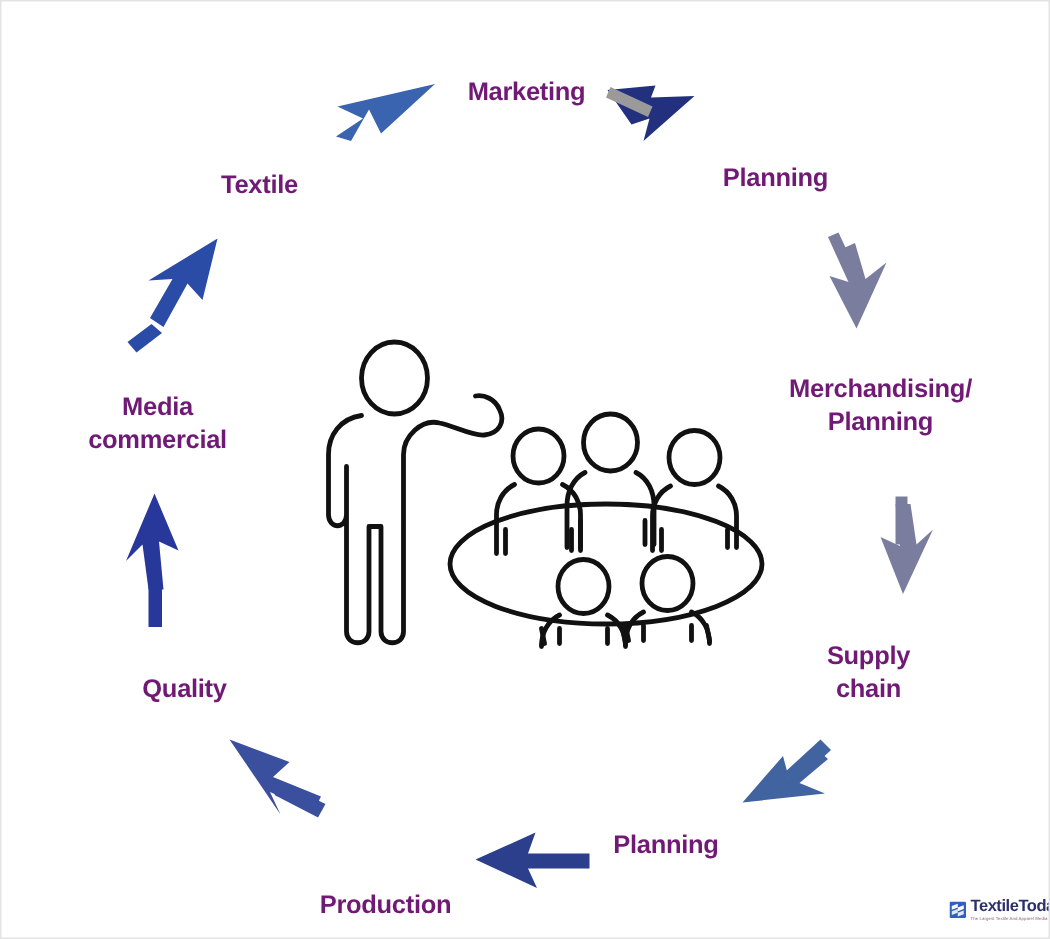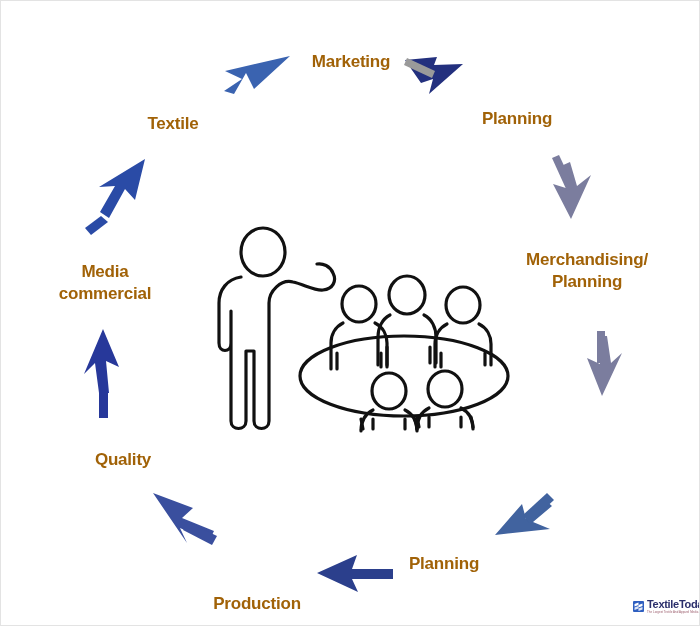--- a/index.html
+++ b/index.html
@@ -19,21 +19,21 @@
     border: 1px solid #e3e3e3;
     box-sizing: border-box;
     overflow: hidden;
   }
   .node-label {
     position: absolute;
     font-family: "Liberation Sans", sans-serif;
     font-weight: bold;
     font-size: 17px;
     line-height: 1.32;
-    color: #a16207;
+    color: #701a75;
     text-align: center;
     white-space: pre-line;
     letter-spacing: -0.2px;
     transform: translate(-50%, -50%);
     user-select: none;
   }
   .arrow-layer, .figure-layer {
     position: absolute;
     left: 0;
     top: 0;
@@ -185,20 +185,22 @@
     </g>
   </svg>
 
   <div class="node-label" style="left:350px; top:61px;">Marketing</div>
 
   <div class="node-label" style="left:516px; top:118px;">Planning</div>
 
   <div class="node-label" style="left:586px; top:270px;">Merchandising/
 Planning</div>
 
+  <div class="node-label" style="left:578px; top:448px;">Supply
+chain</div>
 
   <div class="node-label" style="left:443px; top:563px;">Planning</div>
 
   <div class="node-label" style="left:256px; top:563px;margin-top:40px;">Production</div>
 
   <div class="node-label" style="left:122px; top:459px;text-align:center;">Quality</div>
 
   <div class="node-label" style="left:104px; top:282px;">Media
 commercial</div>
 

